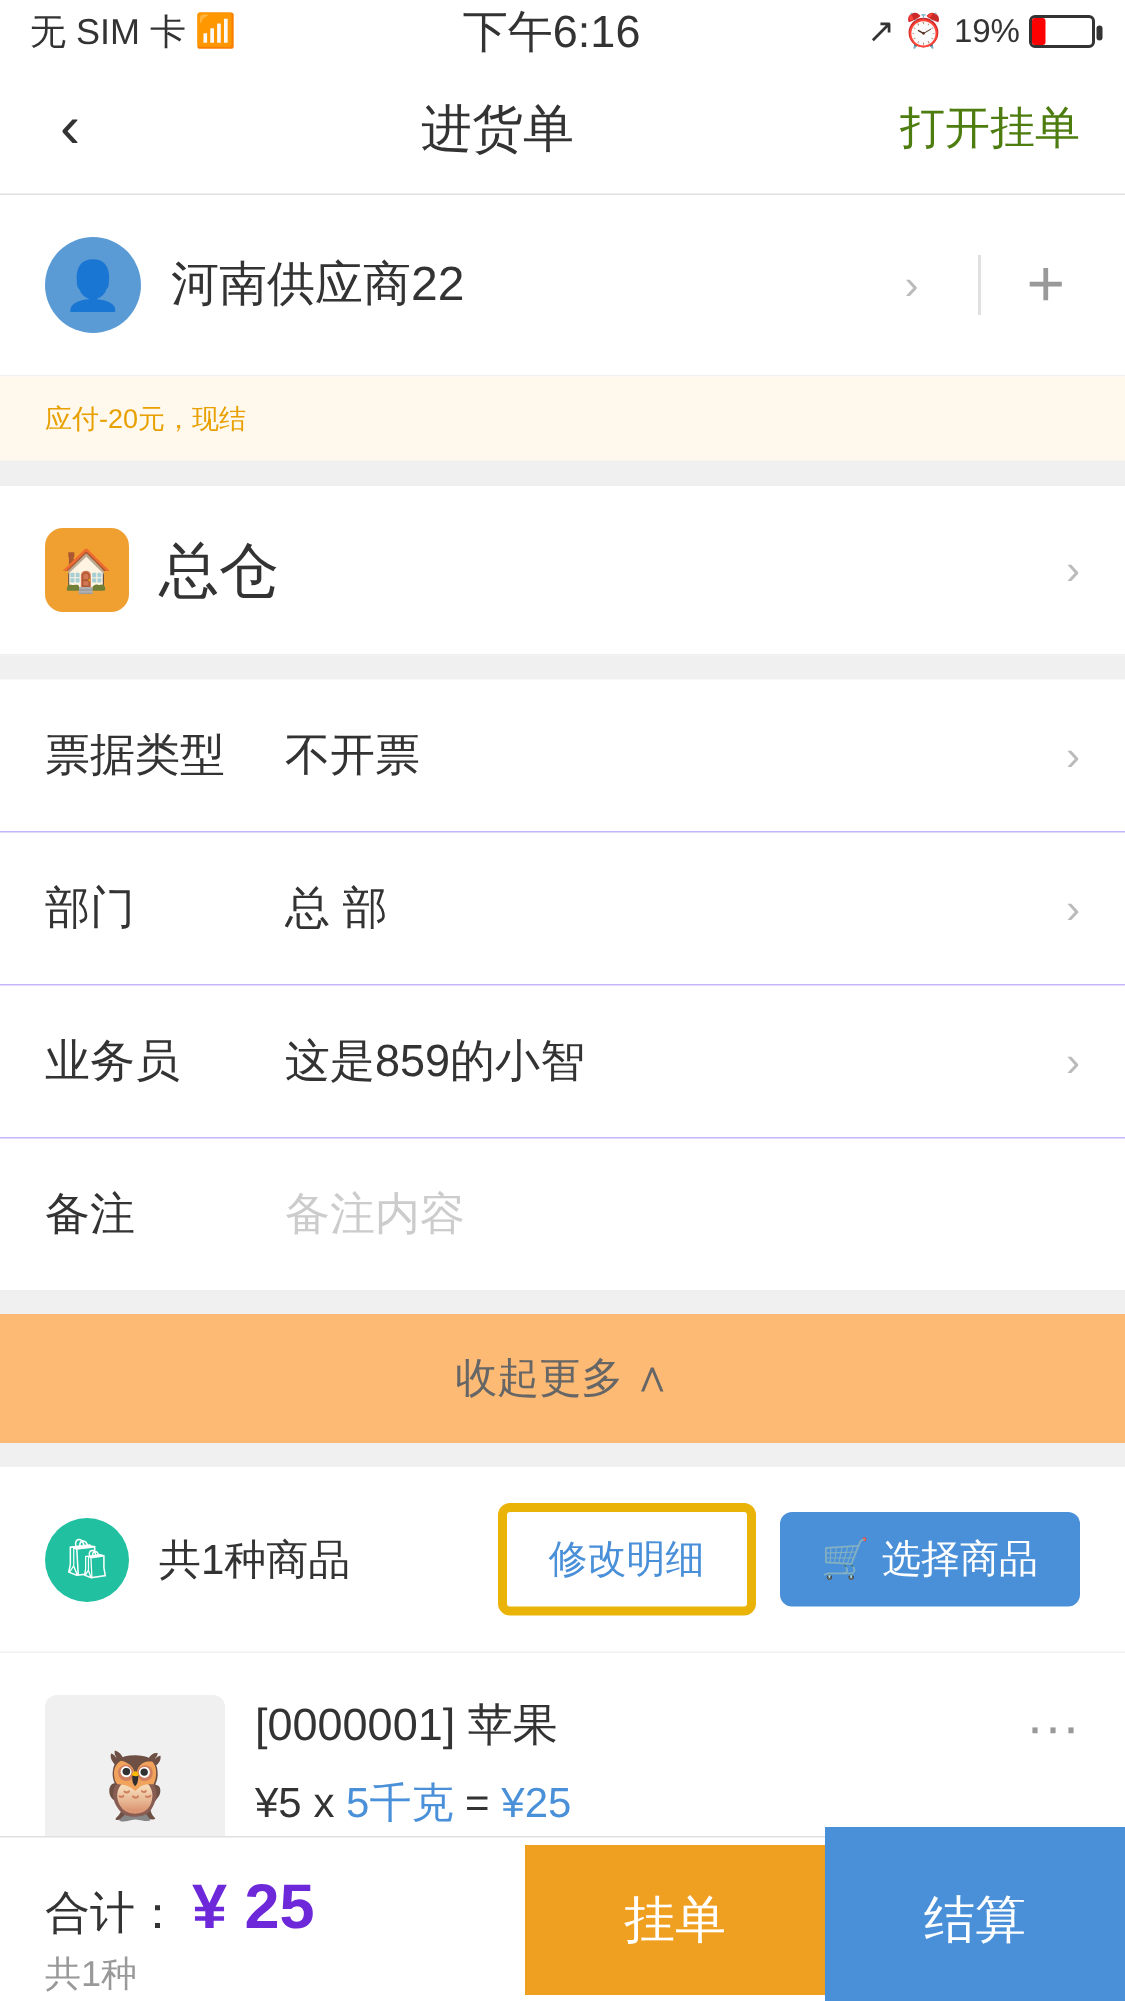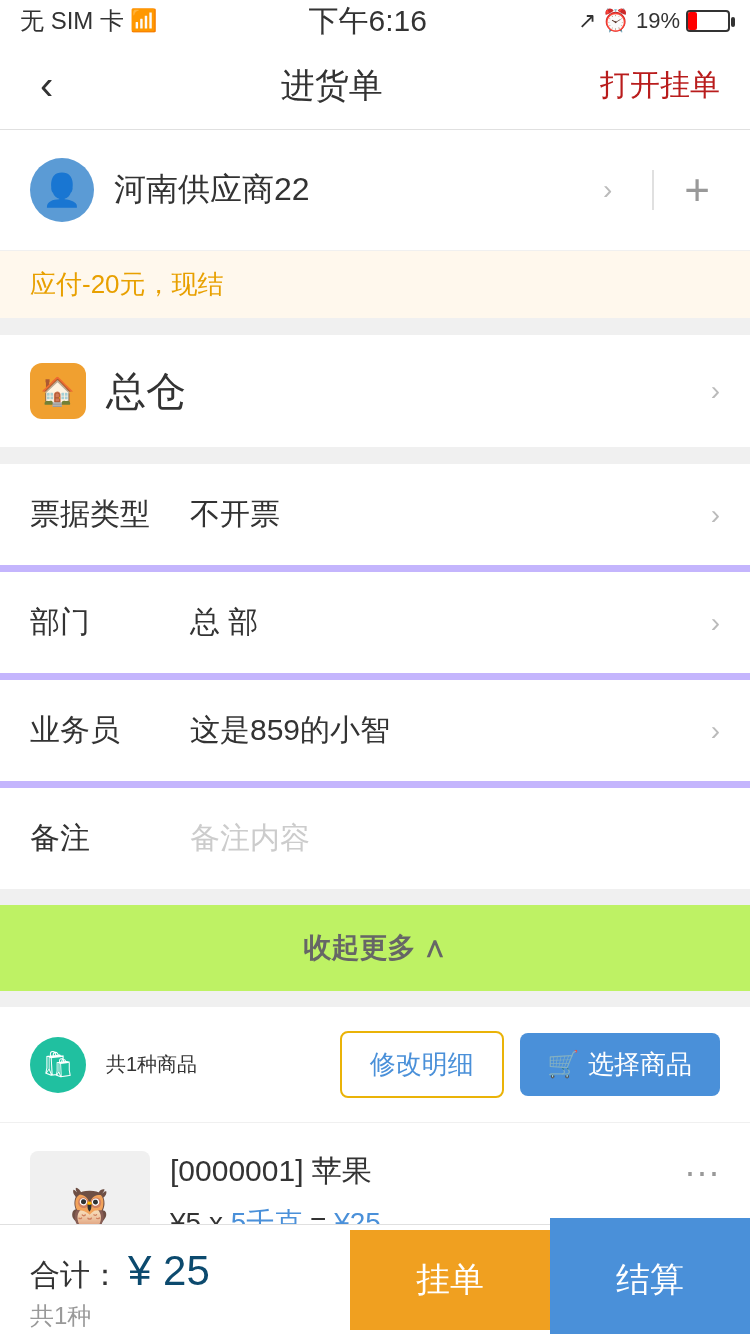--- a/index.html
+++ b/index.html
@@ -53,21 +53,21 @@
       color: #333;
       cursor: pointer;
       padding: 10px;
     }
     .nav-title {
       font-size: 34px;
       font-weight: 500;
     }
     .nav-action {
       font-size: 30px;
-      color: #b91c1c;
+      color: #4d7c0f;
       cursor: pointer;
     }
 
     
     .content {
       background: #f0f0f0;
     }
 
     
     .card {
@@ -104,21 +104,21 @@
       width: 2px; height: 40px; background: #e0e0e0; margin: 0 20px;
     }
     .supplier-add {
       font-size: 44px; color: #999; cursor: pointer; padding: 0 10px;
     }
 
     
     .notice-banner {
       background: #fff8ed;
       padding: 16px 30px;
-      font-size: 26px;
+      font-size: 18px;
       color: #e8a000;
       border-bottom: 1px solid #f0f0f0;
     }
 
     
     .row-item {
       background: #fff;
       display: flex;
       align-items: center;
       padding: 28px 30px;
@@ -143,21 +143,21 @@
 
     
     .form-section {
       background: #fff;
       margin-bottom: 16px;
     }
     .form-row {
       display: flex;
       align-items: center;
       padding: 30px 30px;
-      border-bottom: 7px solid #c4b5fd;
+      border-bottom: 1px solid #c4b5fd;
       cursor: pointer;
       min-height: 90px;
     }
     .form-row:last-child { border-bottom: none; }
     .form-key {
       font-size: 30px;
       color: #333;
       width: 160px;
       flex-shrink: 0;
     }
@@ -168,52 +168,51 @@
     }
     .form-value.placeholder {
       color: #ccc;
     }
     .form-chevron {
       font-size: 28px; color: #bbb;
     }
 
     
     .collapse-toggle {
-      background: #bef264;
+      background: #fdba74;
       text-align: center;
       padding: 24px 0;
       font-size: 28px;
       color: #666;
       cursor: pointer;
       margin-bottom: 16px;
-      font-weight: bold;
     }
 
     
     .products-header {
       background: #fff;
       display: flex;
       align-items: center;
       padding: 24px 30px;
       border-bottom: 1px solid #f0f0f0;
     }
     .products-icon {
       width: 56px; height: 56px; border-radius: 50%;
       background: #20c0a0;
       display: flex; align-items: center; justify-content: center;
       margin-right: 20px; flex-shrink: 0;
       font-size: 26px; color: #fff;
     }
     .products-count {
       flex: 1;
-      font-size: 20px;
+      font-size: 28px;
       color: #333;
     }
     .btn-outline {
-      border: 2px solid #eab308;
+      border: 6px solid #eab308;
       color: #4a90d9;
       background: #fff;
       padding: 14px 28px;
       border-radius: 8px;
       font-size: 26px;
       cursor: pointer;
       margin-right: 16px;
     }
     .btn-solid {
       background: #4a90d9;
@@ -284,22 +283,22 @@
     }
     .footer-total-main {
       font-size: 30px;
       color: #333;
       display: flex;
       align-items: baseline;
       gap: 8px;
     }
     .footer-total-amount {
       font-size: 42px;
-      font-weight: normal;
-      color: #0c4a6e;
+      font-weight: bold;
+      color: #6d28d9;
       margin-top: 20px;
     }
     .footer-total-sub {
       font-size: 24px;
       color: #999;
       margin-top: 4px;
     }
     .footer-btn-suspend {
       width: 200px;
       height: 100px;

